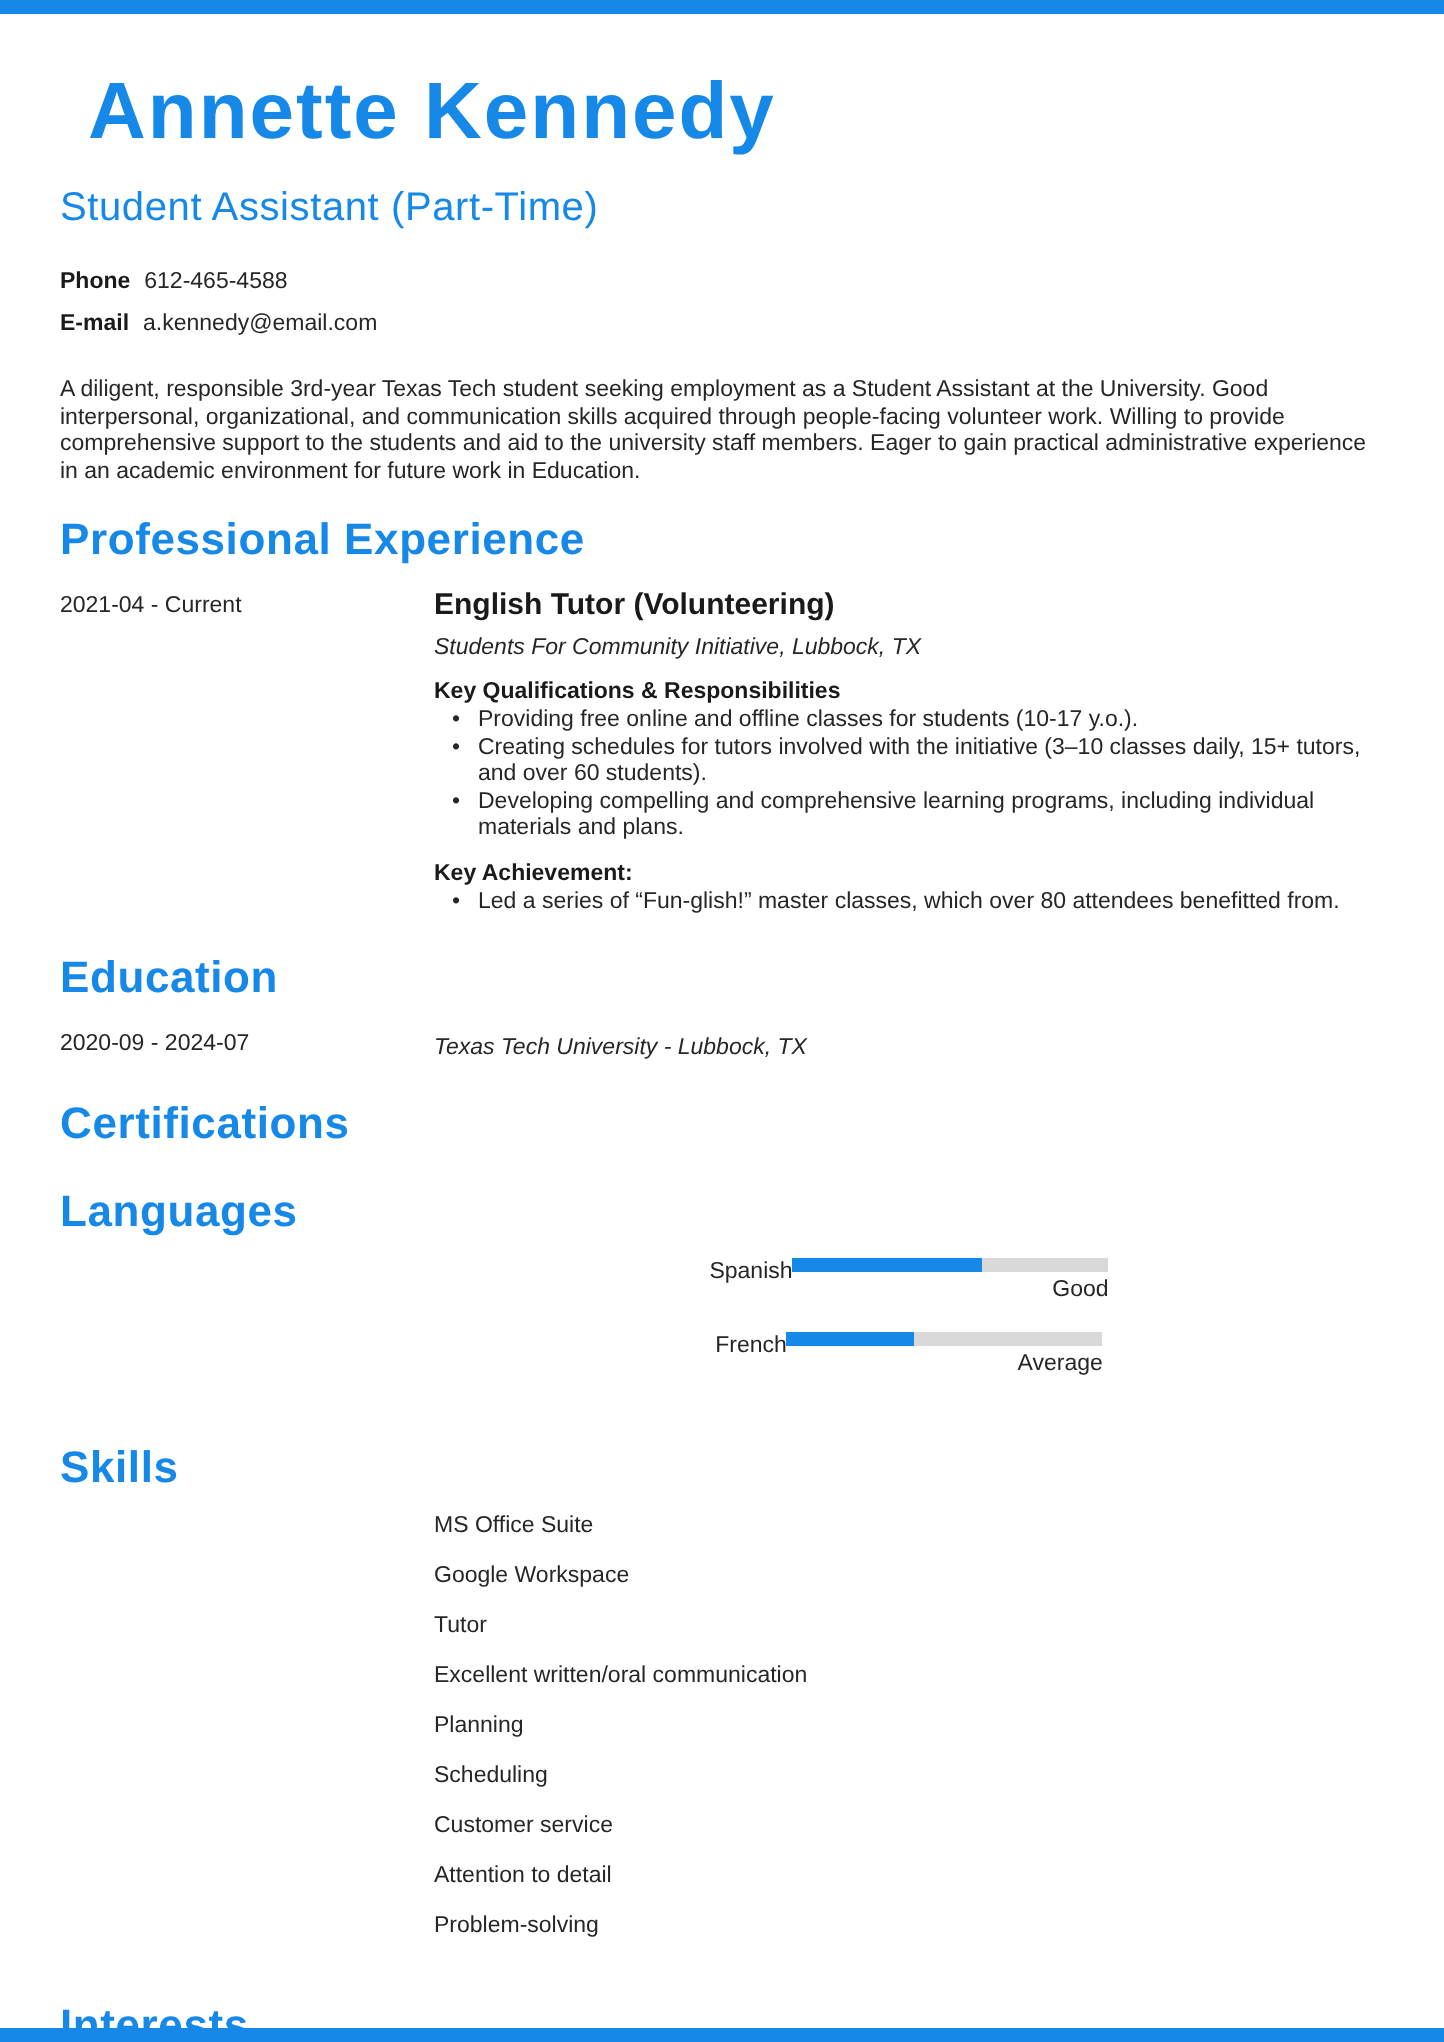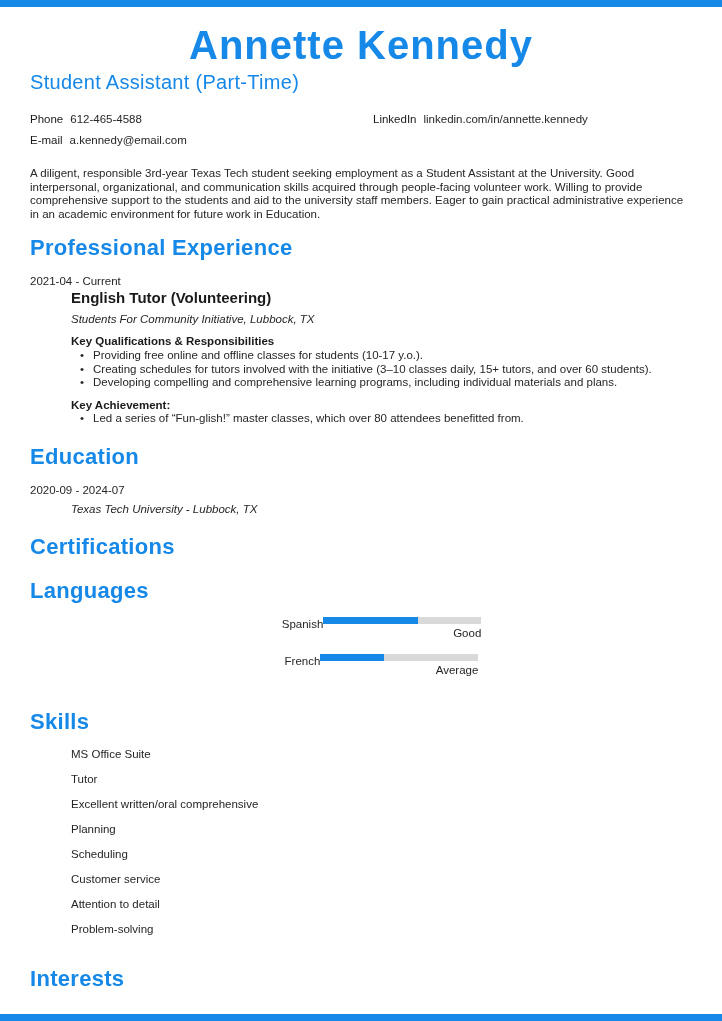--- a/index.html
+++ b/index.html
@@ -6,34 +6,34 @@
   html,body{margin:0;padding:0;background:#ffffff;}
   .page{
     width:722px;height:1021px;position:relative;overflow:hidden;background:#fff;
     font-family:"Liberation Sans","DejaVu Sans",sans-serif;color:var(--ink);
   }
   .edge-bar{position:absolute;left:0;width:722px;height:7px;background:var(--accent);}
   .edge-bar.top{top:0;}
   .edge-bar.bottom{bottom:0;}
   .content{padding:20px 30px 0 30px;}
 
-  h1.name{margin:3px;font-size:40px;line-height:44px;font-weight:700;color:var(--accent);letter-spacing:1px;text-align:center;}
+  h1.name{margin:14px;font-size:40px;line-height:44px;font-weight:700;color:var(--accent);letter-spacing:1px;}
   .job-title{font-size:20px;line-height:24px;color:var(--accent);margin-top:1px;letter-spacing:0.3px;}
 
   .contact{display:flex;margin-top:15px;font-size:11.5px;}
   .contact-left{width:343px;flex:none;}
   .contact-row{line-height:21px;white-space:nowrap;}
-  .lbl{font-weight:400;color:#1a1a1a;margin-right:7px;}
+  .lbl{font-weight:700;color:#1a1a1a;margin-right:7px;}
 
   .summary{margin:16px 0 0 0;font-size:11.5px;line-height:13.6px;}
 
   h2.section{margin:18px 0 10px 0;font-size:22px;line-height:26px;font-weight:700;color:var(--accent);letter-spacing:0.3px;}
   h2.first{margin-top:14px;}
 
-  .row{display:flex;flex-direction:column;}
+  .row{display:flex;}
   .date-col{width:146px;flex:none;font-size:11.5px;line-height:14px;padding-top:3px;}
   .main-col{flex:1;min-width:0;margin-left:41px;}
 
   h3.entry-title{margin:0;font-size:15px;line-height:19px;font-weight:700;color:#1a1a1a;}
   .org{font-style:italic;font-size:11.5px;line-height:14px;margin-top:5px;}
   .subhead{font-weight:700;font-size:11.5px;line-height:13.6px;margin-top:9px;color:#1a1a1a;}
   ul.bullets{margin:0;padding:0 0 0 9px;list-style:none;}
   ul.bullets li{position:relative;padding-left:13px;font-size:11.5px;line-height:13.6px;}
   ul.bullets li::before{content:"\2022";position:absolute;left:0;top:0;}
 
@@ -61,25 +61,20 @@
       <div class="job-title">Student Assistant (Part-Time)</div>
     </header>
 
     <div class="contact">
       <div class="contact-left">
         <div class="contact-row">
           <span class="lbl">Phone</span><span>612-465-4588</span>
         </div>
         <div class="contact-row">
           <span class="lbl">E-mail</span><span>a.kennedy@email.com</span>
-        </div>
-      </div>
-      <div class="contact-right">
-        <div class="contact-row">
-          <span class="lbl">LinkedIn</span><span>linkedin.com/in/annette.kennedy</span>
         </div>
       </div>
     </div>
 
     <p class="summary">A diligent, responsible 3rd-year Texas Tech student seeking employment as a Student Assistant at the University. Good interpersonal, organizational, and communication skills acquired through people-facing volunteer work. Willing to provide comprehensive support to the students and aid to the university staff members. Eager to gain practical administrative experience in an academic environment for future work in Education.</p>
 
     <section>
       <h2 class="section first">Professional Experience</h2>
       <div class="row">
         <div class="date-col">2021-04 - Current</div>
@@ -140,22 +135,23 @@
         </div>
       </div>
     </section>
 
     <section>
       <h2 class="section">Skills</h2>
       <div class="row">
         <div class="date-col"></div>
         <div class="main-col">
           <div class="skill-item">MS Office Suite</div>
+          <div class="skill-item">Google Workspace</div>
           <div class="skill-item">Tutor</div>
-          <div class="skill-item">Excellent written/oral comprehensive</div>
+          <div class="skill-item">Excellent written/oral communication</div>
           <div class="skill-item">Planning</div>
           <div class="skill-item">Scheduling</div>
           <div class="skill-item">Customer service</div>
           <div class="skill-item">Attention to detail</div>
           <div class="skill-item">Problem-solving</div>
         </div>
       </div>
     </section>
 
     <section>

